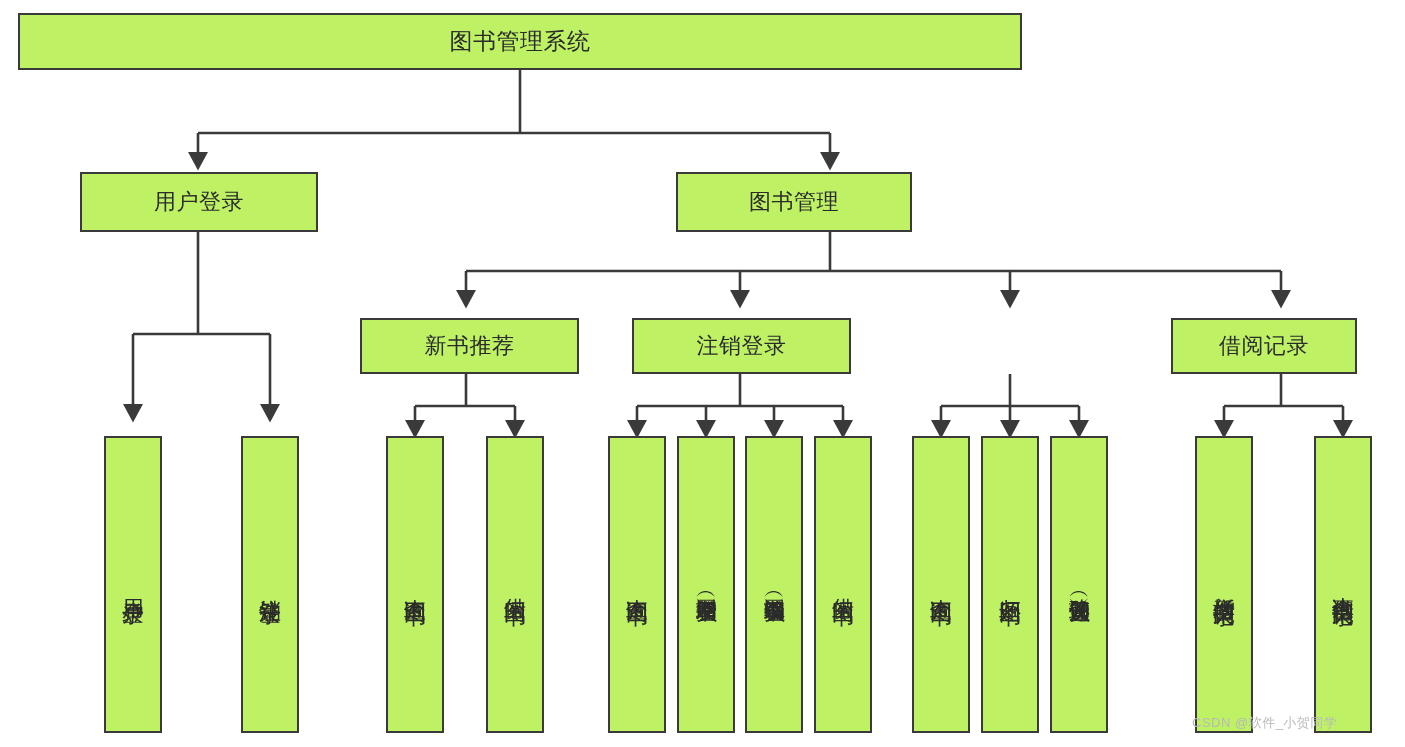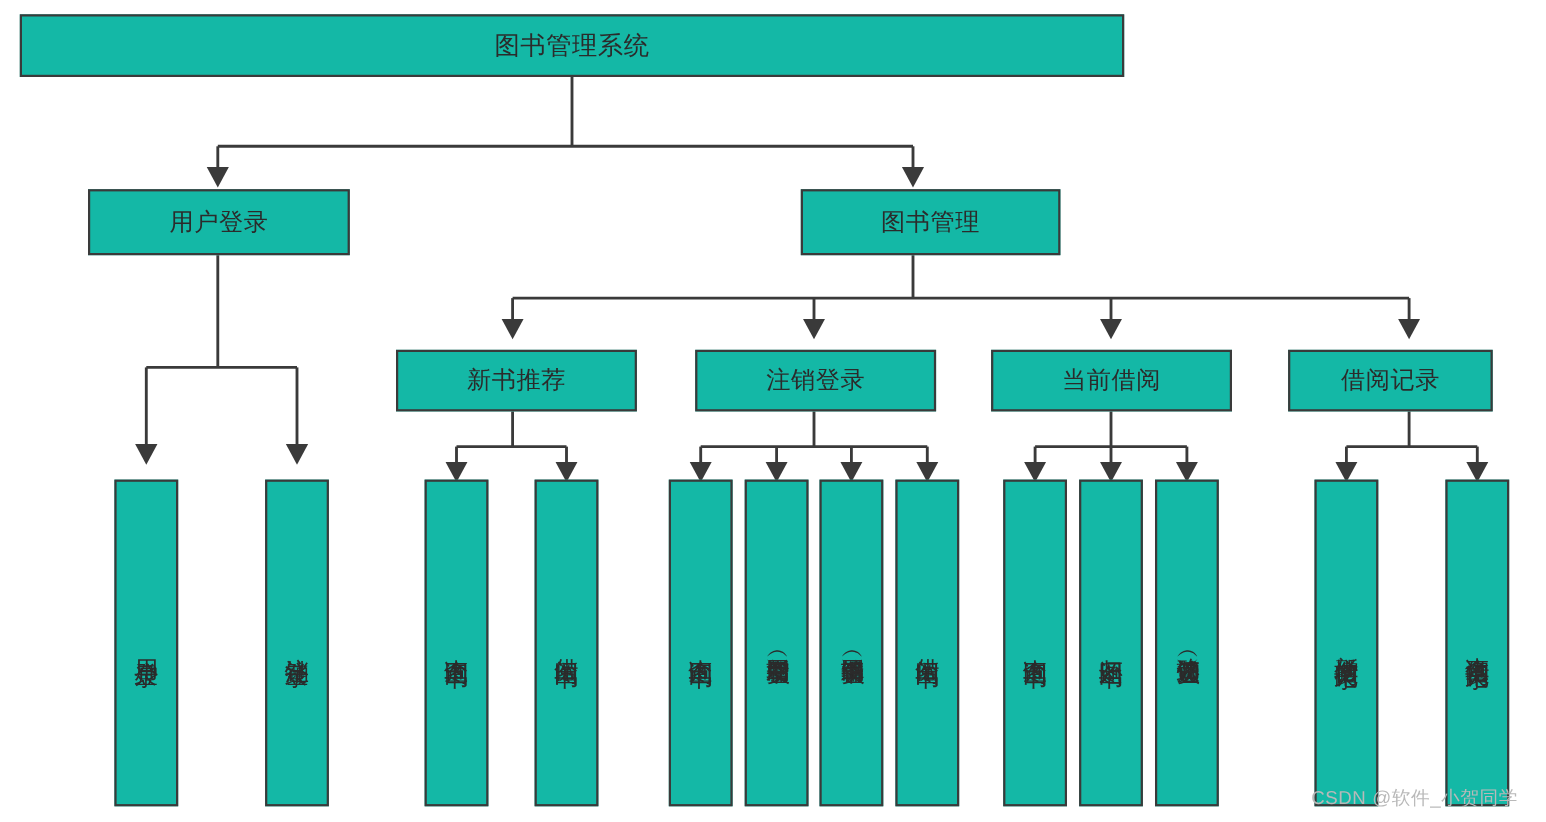--- a/index.html
+++ b/index.html
@@ -22,21 +22,21 @@
     left: 0;
     top: 0;
     width: 1405px;
     height: 747px;
     pointer-events: none;
   }
   .node {
     position: absolute;
     box-sizing: border-box;
     border: 2.5px solid #3a3a3a;
-    background: #14b8a6;
+    background: #bef264;
     display: flex;
     align-items: center;
     justify-content: center;
     color: #2b2b2b;
   }
   .node .label {
     display: block;
     text-align: center;
     line-height: 1.05;
     white-space: nowrap;
@@ -65,21 +65,21 @@
     max-height: 100%;
   }
   .node.vert.tight .label {
     font-size: 21px;
     letter-spacing: 0.5px;
   }
   .watermark {
     position: absolute;
     left: 1192px;
     top: 714px;
-    font-size: 17px;
+    font-size: 13px;
     color: #b9b9b9;
     letter-spacing: 0.5px;
     white-space: nowrap;
     user-select: none;
   }
 </style>
 </head>
 <body>
 
 <div id="canvas">
@@ -135,35 +135,32 @@
   </svg>
 
   <div class="node horiz root" style="left:18px; top:13px; width:1004px; height:57px;">
     <span class="label">图书管理系统</span>
   </div>
 
   <div class="node horiz" style="left:80px; top:172px; width:238px; height:60px;">
     <span class="label">用户登录</span>
   </div>
 
-  <div class="node horiz" style="left:728px; top:172px; width:236px; height:60px;">
+  <div class="node horiz" style="left:676px; top:172px; width:236px; height:60px;">
     <span class="label">图书管理</span>
   </div>
 
   <div class="node horiz" style="left:360px; top:318px; width:219px; height:56px;">
     <span class="label">新书推荐</span>
   </div>
 
   <div class="node horiz" style="left:632px; top:318px; width:219px; height:56px;">
     <span class="label">注销登录</span>
   </div>
 
-  <div class="node horiz" style="left:901px; top:318px; width:219px; height:56px;">
-    <span class="label">当前借阅</span>
-  </div>
 
   <div class="node horiz" style="left:1171px; top:318px; width:186px; height:56px;">
     <span class="label">借阅记录</span>
   </div>
 
   <div class="node vert" style="left:104px; top:436px; width:58px; height:297px;">
     <span class="label">用户登录</span>
   </div>
 
   <div class="node vert" style="left:241px; top:436px; width:58px; height:297px;">

